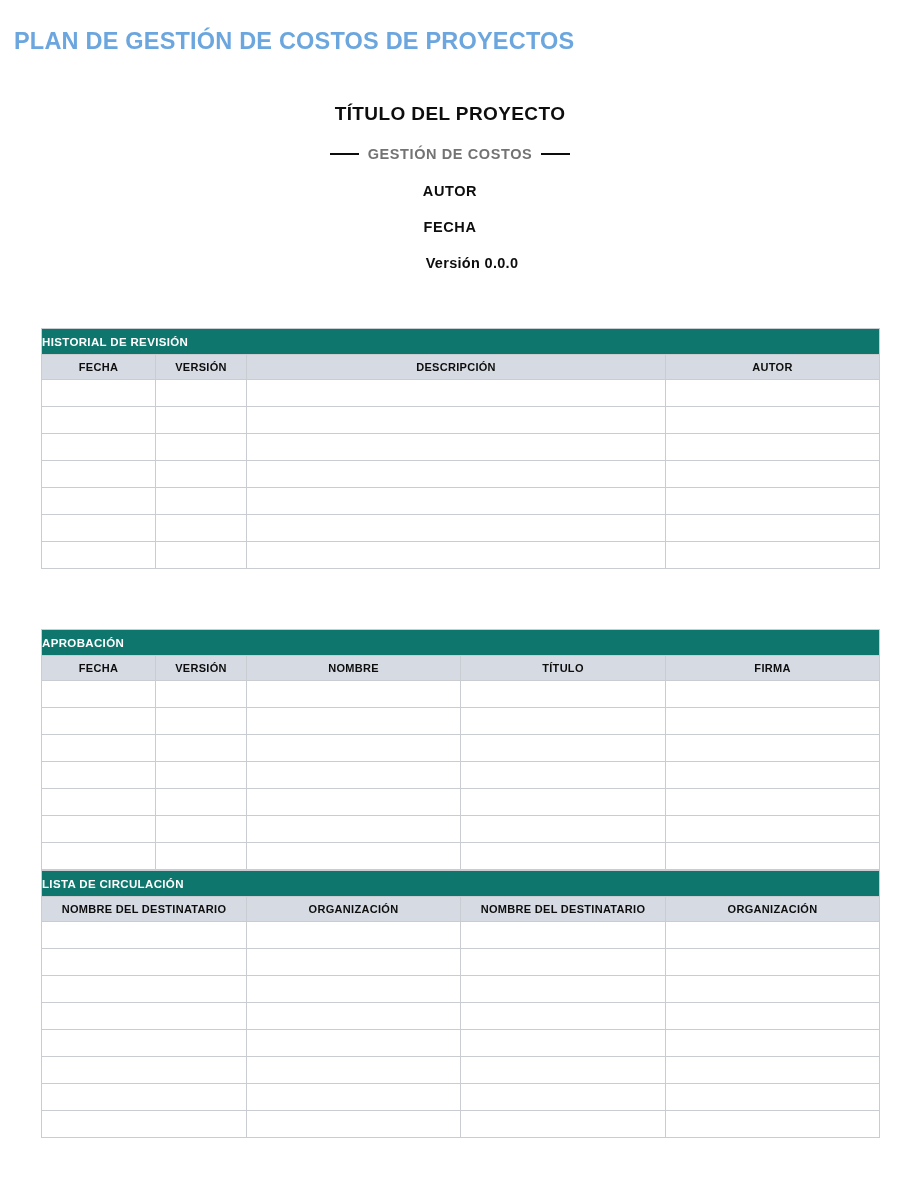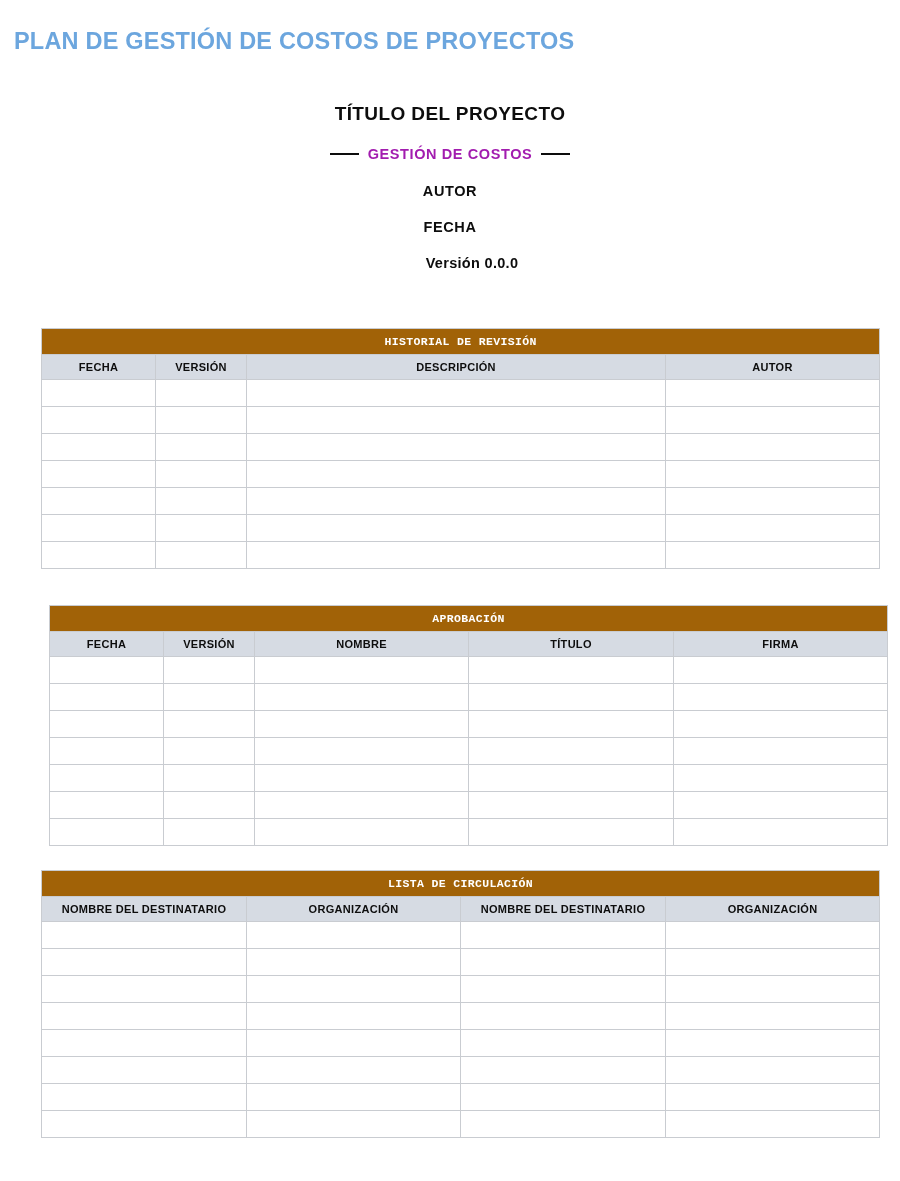--- a/index.html
+++ b/index.html
@@ -49,21 +49,21 @@
     font-weight: bold;
     letter-spacing: 0.4px;
     color: #0d0d0d;
     line-height: 1.1;
   }
   .cover-subtitle {
     margin-top: 21px;
     font-size: 14.5px;
     font-weight: bold;
     letter-spacing: 0.6px;
-    color: #a21caf;
+    color: #737373;
     display: flex;
     align-items: center;
     justify-content: center;
     gap: 9px;
   }
   .rule {
     display: inline-block;
     width: 29px;
     height: 2px;
     background: #0d0d0d;
@@ -94,49 +94,48 @@
     left: 41px;
     width: 838px;
     border-collapse: collapse;
     table-layout: fixed;
   }
   .doc-table td, .doc-table th {
     padding: 0;
     margin: 0;
   }
   .tbl-title {
-    background: #a16207;
+    background: #0f766e;
     color: #ffffff;
     font-size: 11.5px;
     font-weight: bold;
     letter-spacing: 0.35px;
-    text-align: center;
+    text-align: left;
     height: 25px;
     border: 1px solid #c9ccd1;
-    font-family: Liberation Mono, monospace;
   }
   .tbl-head th {
     background: #d6dbe3;
     color: #0d0d0d;
     font-size: 11px;
     font-weight: bold;
     letter-spacing: 0.3px;
     text-align: center;
     height: 24px;
     border: 1px solid #c9ccd1;
   }
   .tbl-body td {
     background: #ffffff;
     height: 26px;
     border: 1px solid #c9ccd1;
   }
 
   
   #table-revision-history { top: 328px; }
-  #table-approval        { top: 605px; margin-left: 8px; }
+  #table-approval        { top: 629px; }
   #table-distribution    { top: 870px; }
 </style>
 </head>
 <body>
 
 <div class="page">
 
   <div class="doc-title">PLAN DE GESTIÓN DE COSTOS DE PROYECTOS</div>
 
   <div class="cover">

